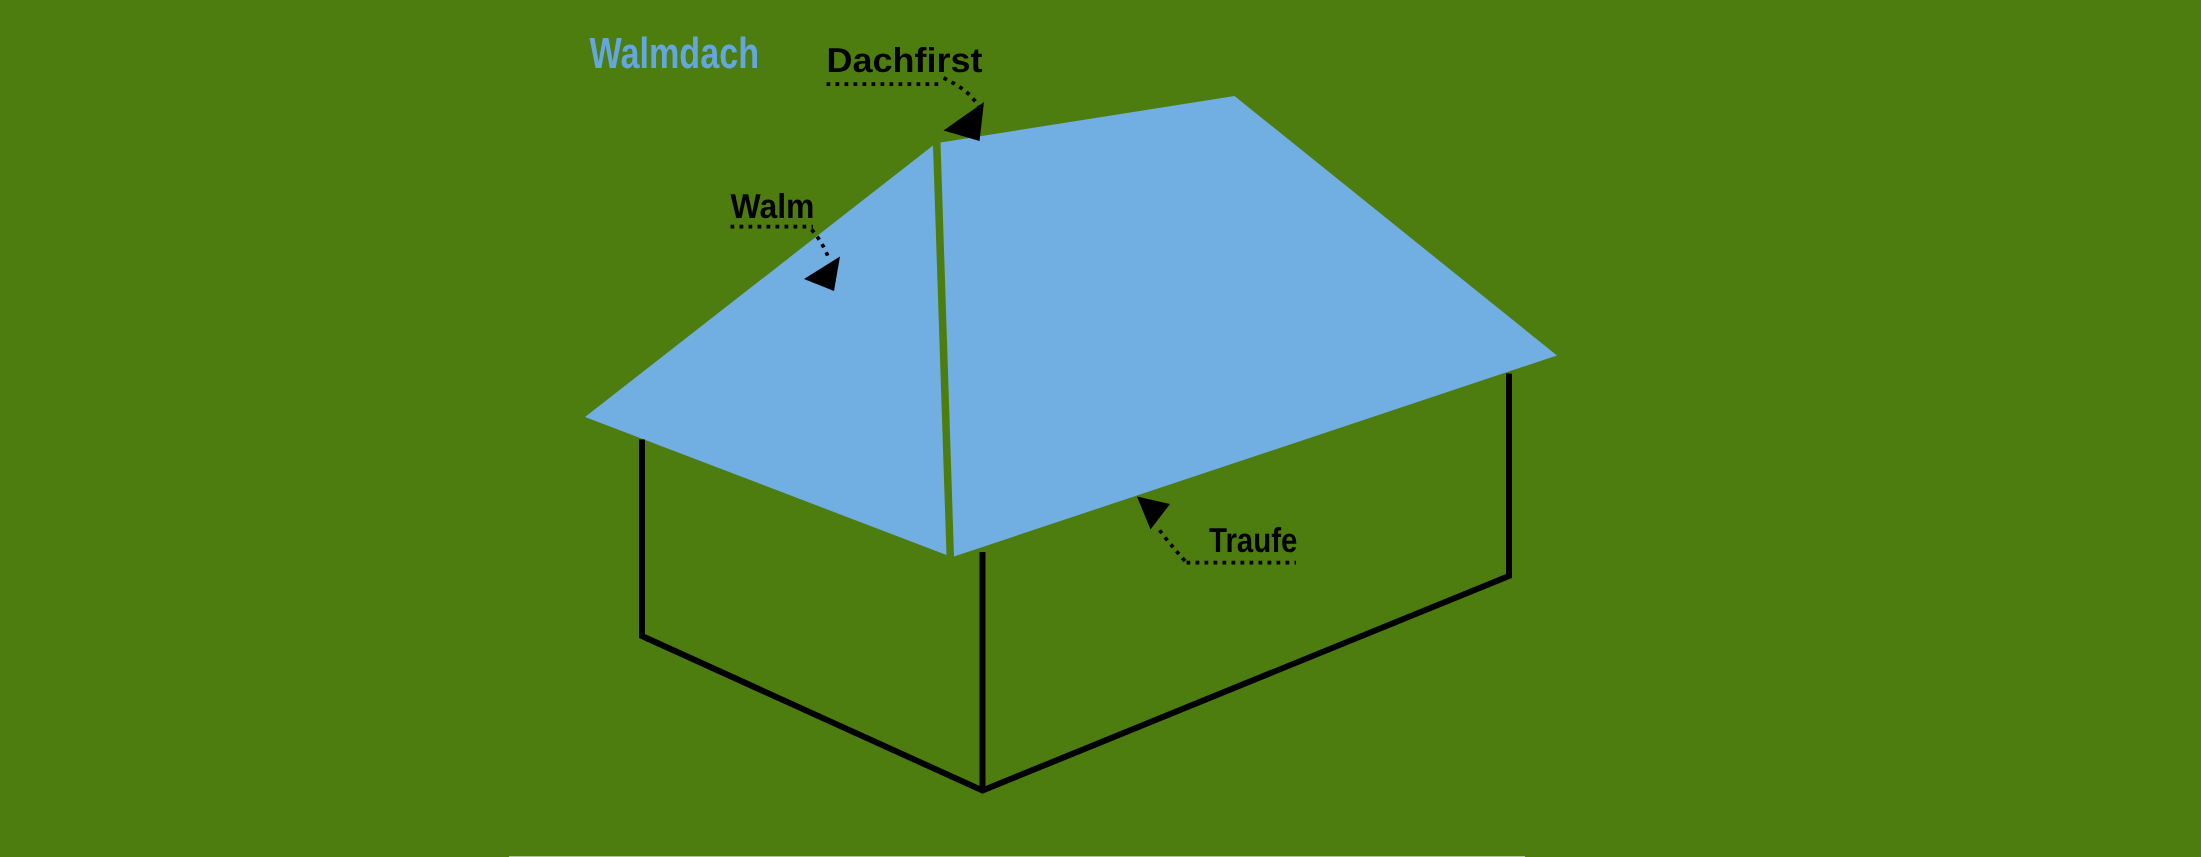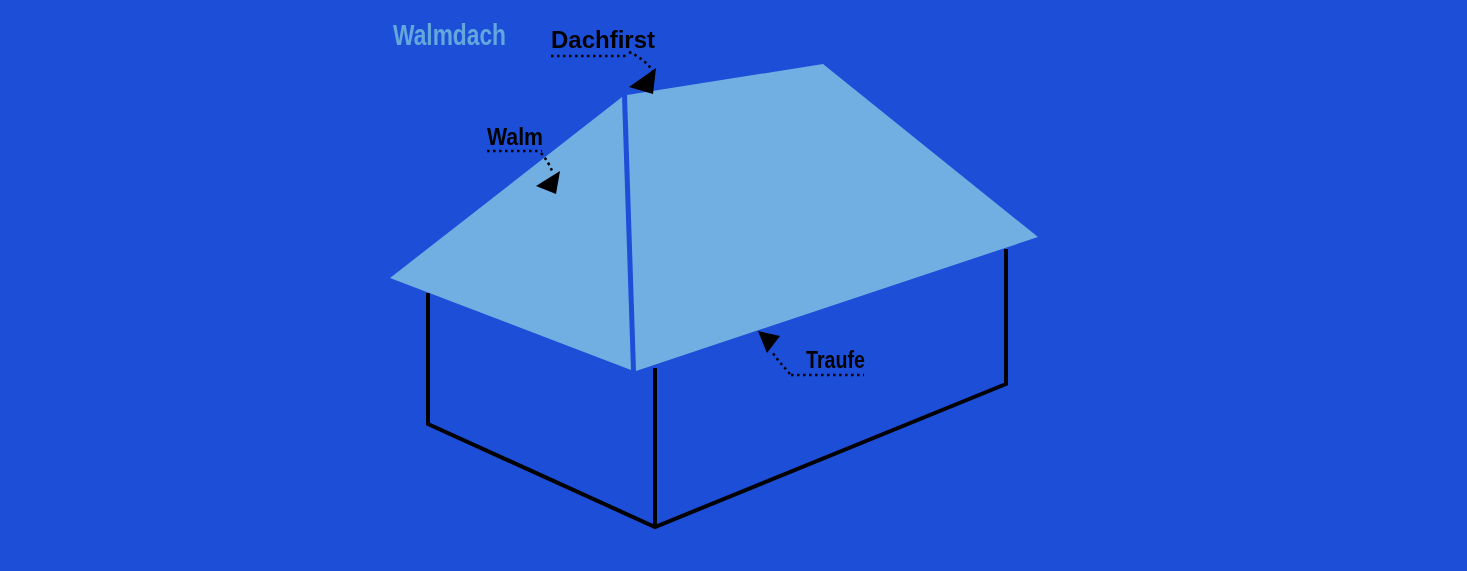--- a/index.html
+++ b/index.html
@@ -4,21 +4,21 @@
 <style>
   html, body {
     margin: 0;
     padding: 0;
     background: #ffffff;
   }
   .canvas {
     position: relative;
     width: 1467px;
     height: 571px;
-    background: #1d4ed8;
+    background: #4d7c0f;
     overflow: hidden;
     font-family: "Liberation Sans", "DejaVu Sans", sans-serif;
   }
   svg { display: block; }
   .diagram-text {
     font-family: "Liberation Sans", "DejaVu Sans", sans-serif;
     font-weight: 700;
   }
   .label-text  { font-size: 23px; fill: #000000; }
   .title-text  { font-size: 29px; }

